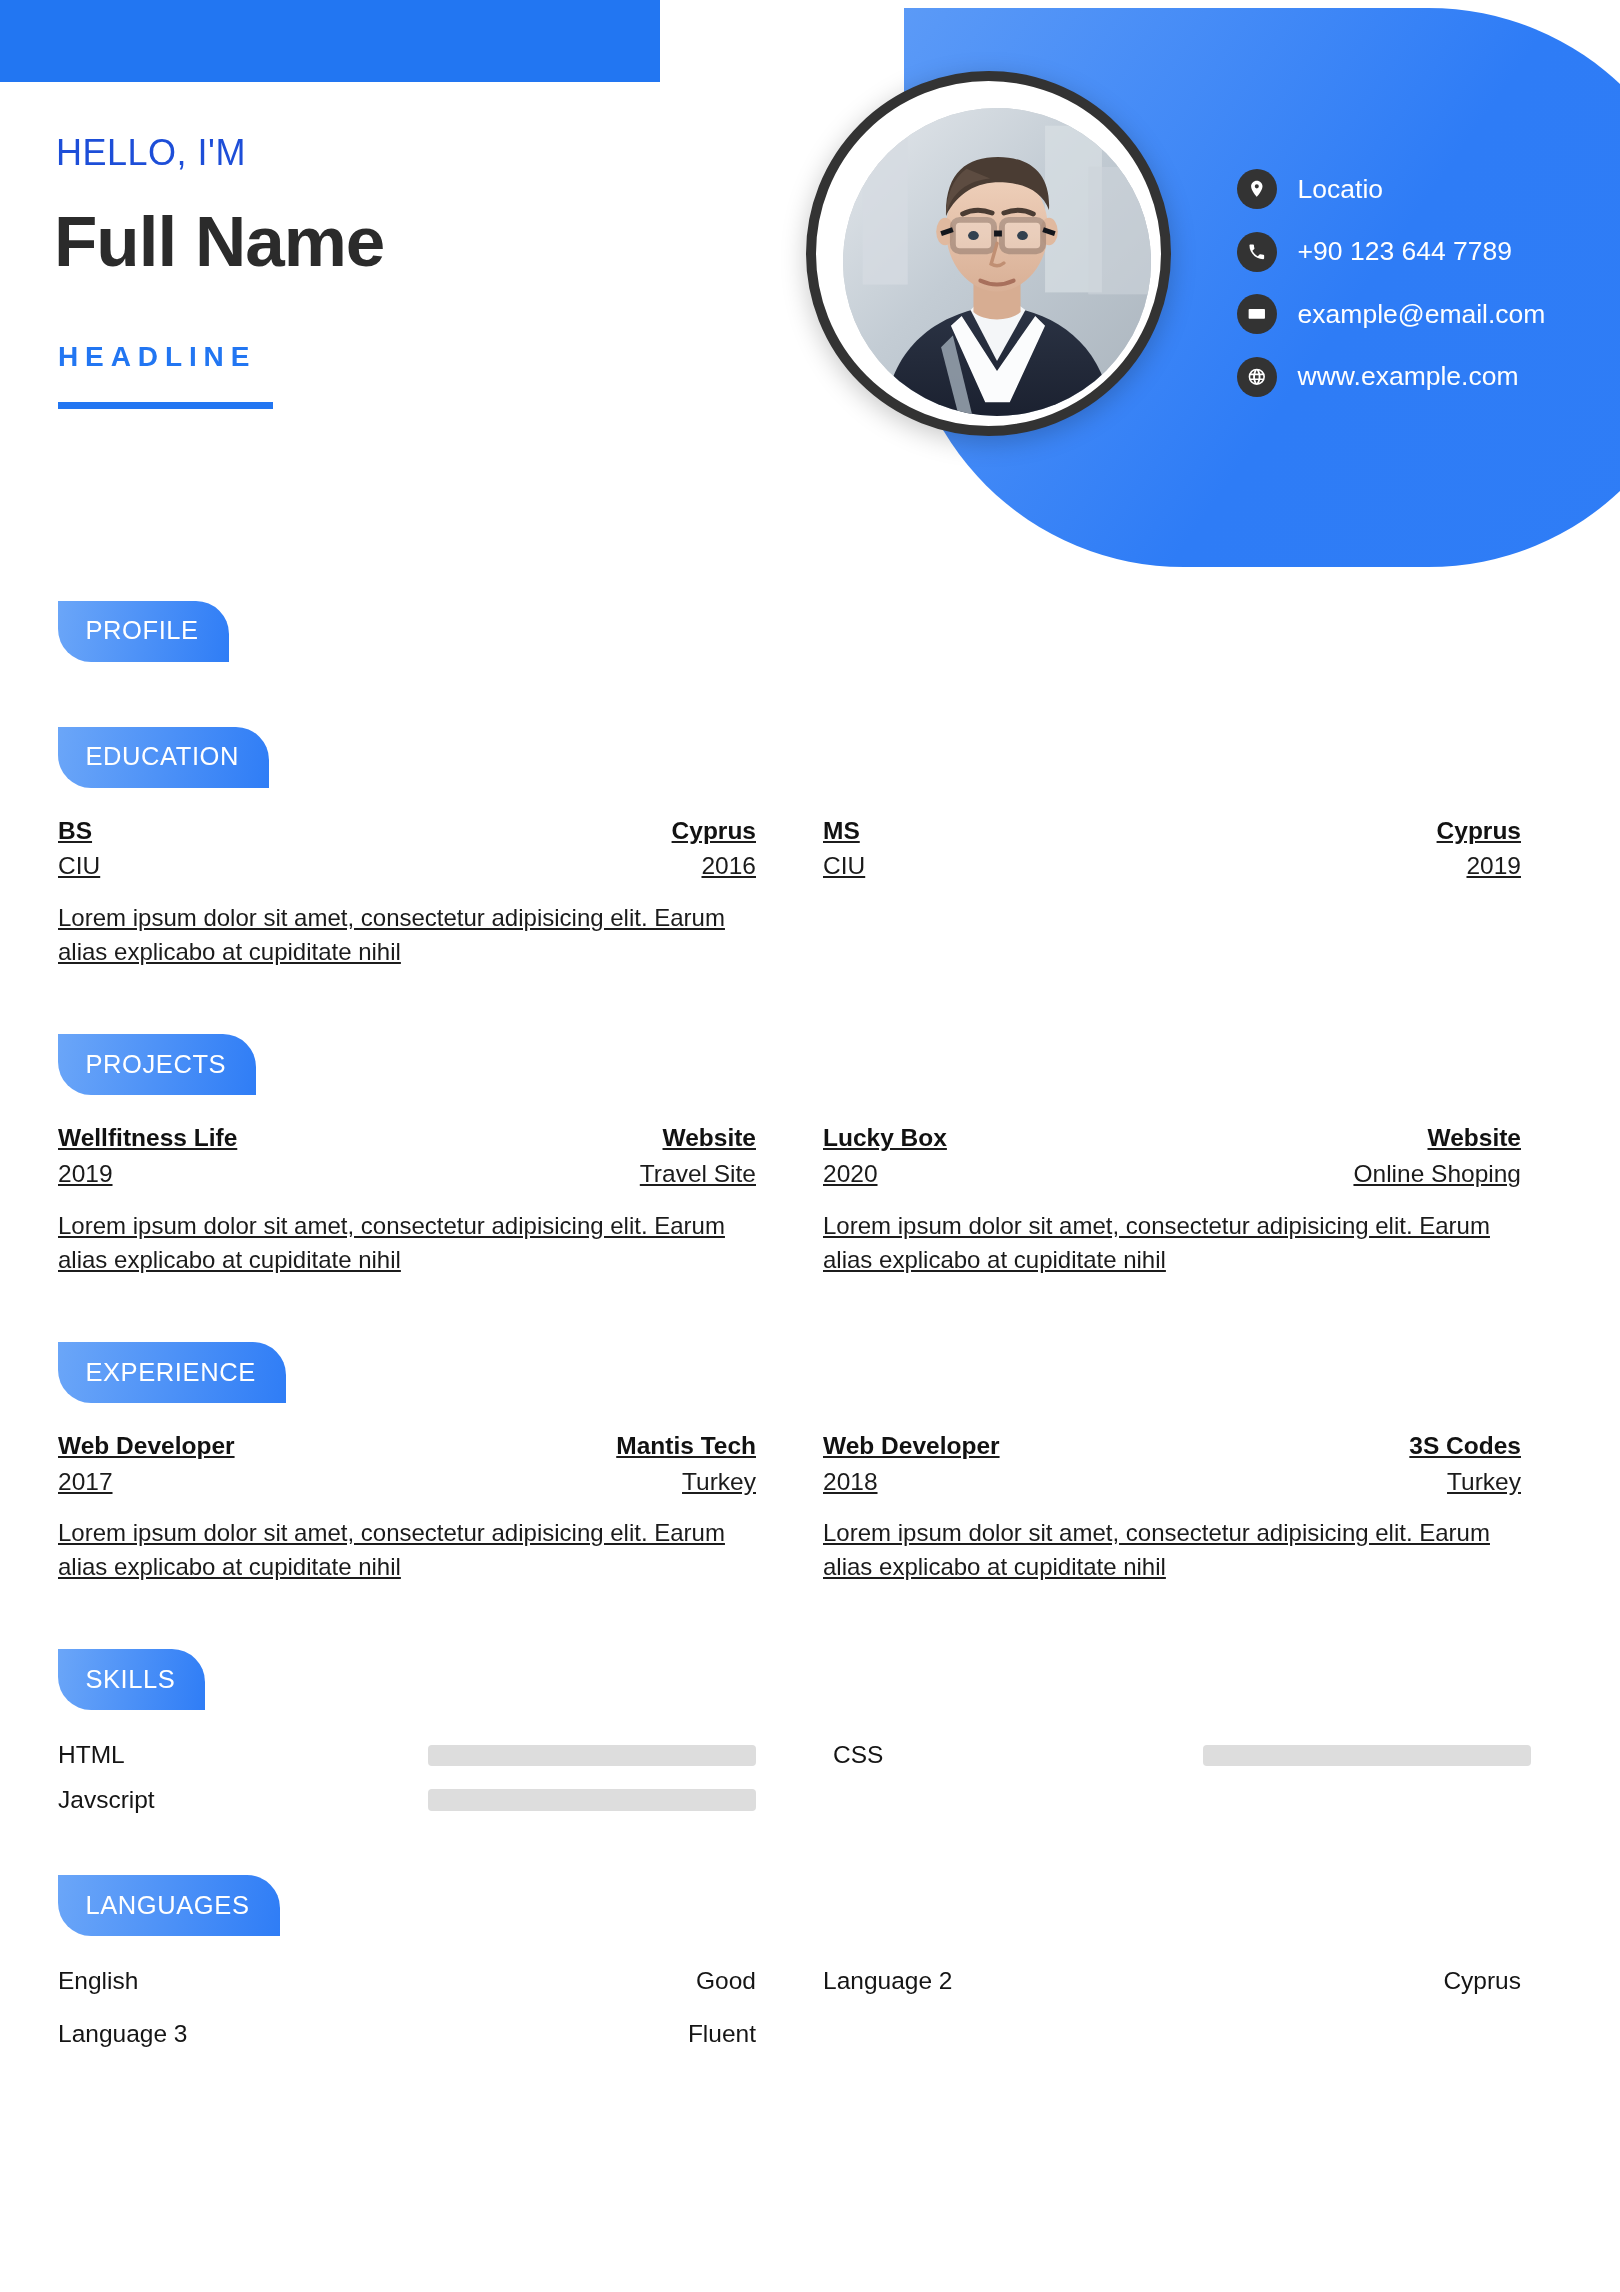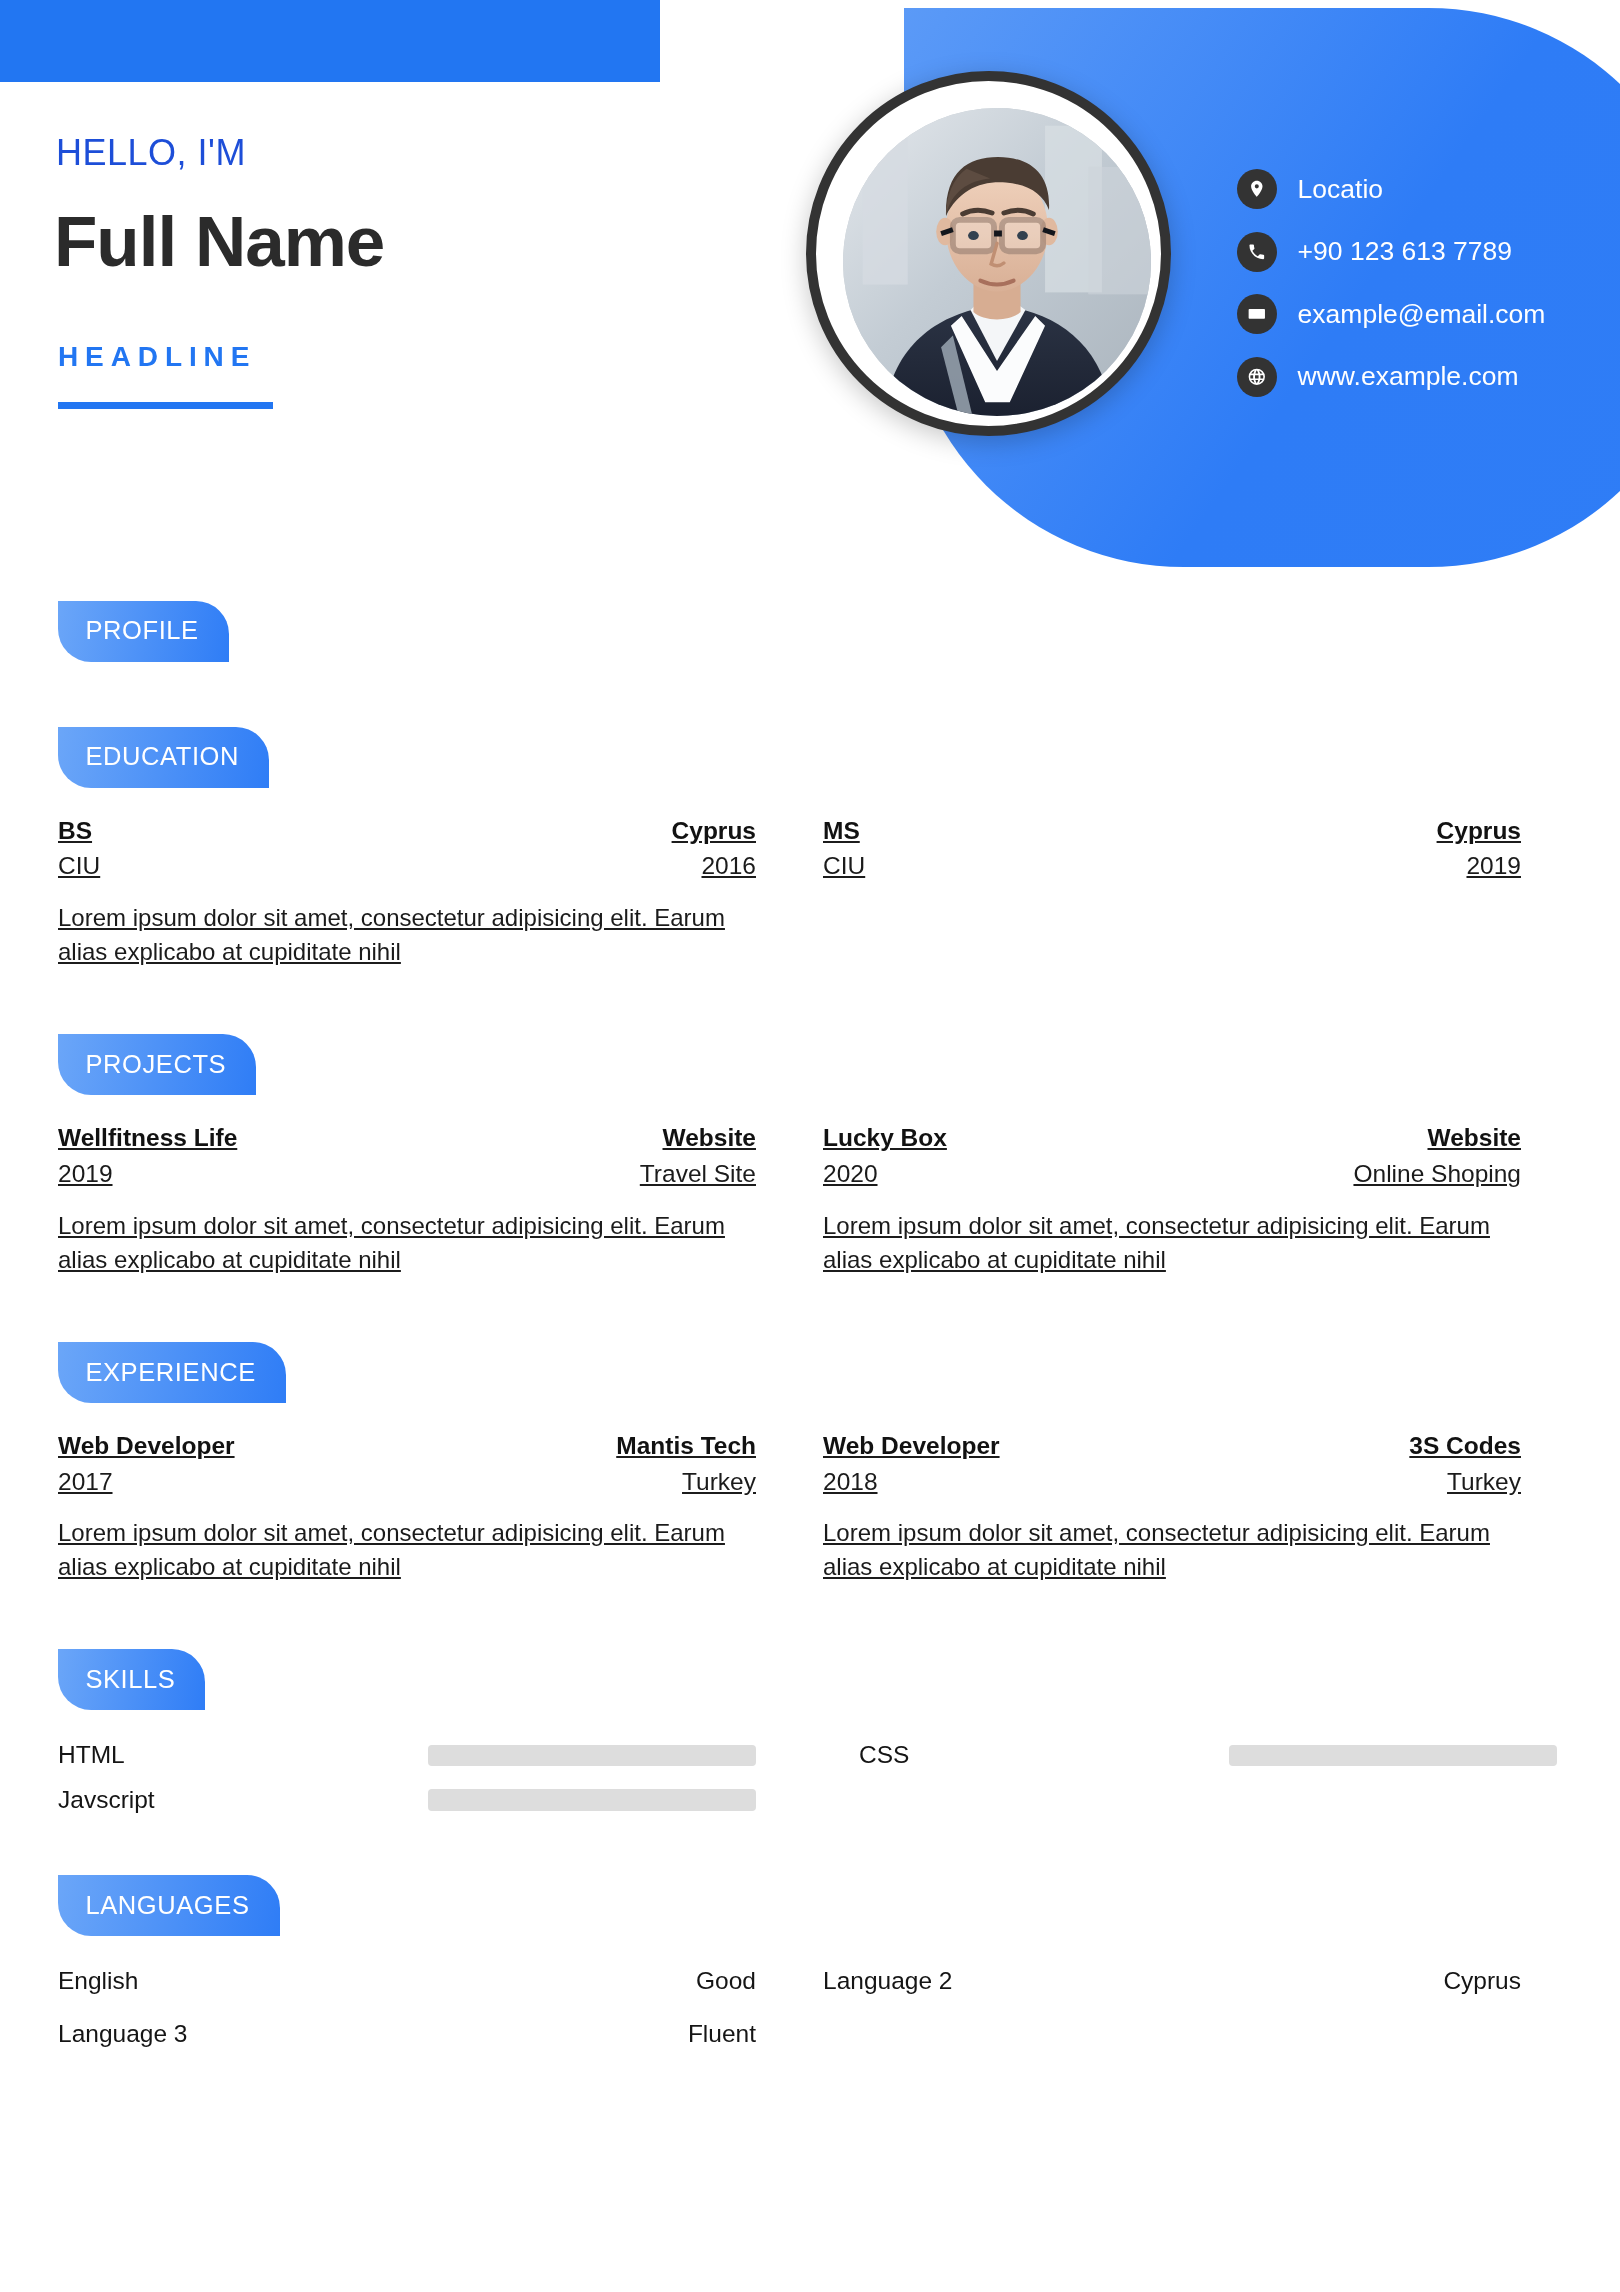--- a/index.html
+++ b/index.html
@@ -195,21 +195,21 @@
     margin-top: 20.6px;
     font-size: 24px;
     line-height: 1.42;
     color: #1b1b1b;
   }
 
   
   .skills-grid {
     display: flex;
     margin: 31px 58px 0 58px;
-    gap: 103px;
+    gap: 77px;
     flex-wrap: wrap;
     row-gap: 16.7px;
   }
 
   .skill-row {
     width: 698px;
     display: flex;
     align-items: center;
     justify-content: space-between;
   }
@@ -339,21 +339,21 @@
       </span>
       <span class="contact-text">Locatio</span>
     </div>
 
     <div class="contact-row">
       <span class="contact-icon">
         <svg viewBox="0 0 24 24">
             <path d="M6.6 10.8c1.4 2.8 3.8 5.1 6.6 6.6l2.2-2.2c.3-.3.7-.4 1-.2 1.1.4 2.4.6 3.6.6.6 0 1 .4 1 1V20c0 .6-.4 1-1 1C10.6 21 3 13.4 3 4c0-.6.4-1 1-1h3.5c.6 0 1 .4 1 1 0 1.3.2 2.5.6 3.6.1.4 0 .8-.2 1.1l-2.3 2.1z"></path>
           </svg>
       </span>
-      <span class="contact-text">+90 123 613 7789</span>
+      <span class="contact-text">+90 123 644 7789</span>
     </div>
 
     <div class="contact-row">
       <span class="contact-icon">
         <svg viewBox="0 0 24 24">
             <path d="M3 6h18c.6 0 1 .4 1 1v10c0 .6-.4 1-1 1H3c-.6 0-1-.4-1-1V7c0-.6.4-1 1-1zm9 7L4.2 8h15.6L12 13z"></path>
           </svg>
       </span>
       <span class="contact-text">example@email.com</span>
     </div>

